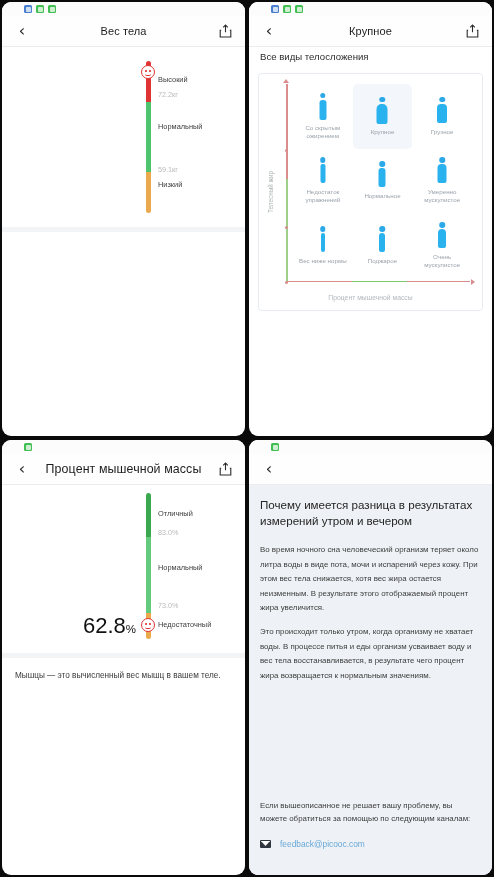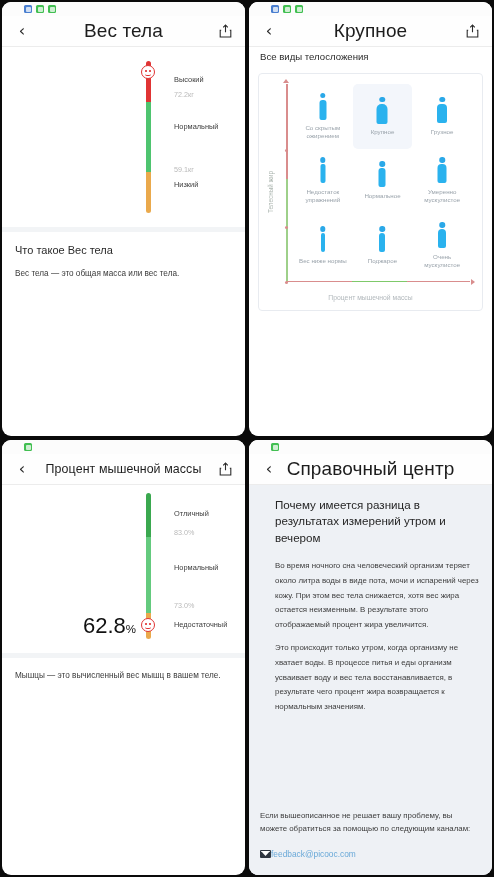--- a/index.html
+++ b/index.html
@@ -48,21 +48,21 @@
     border-bottom: 1px solid #ececec;
   }
   .nav-back {
     width: 22px; height: 22px;
     display: flex; align-items: center; justify-content: center;
     color: #2b2b2b; font-size: 16px; line-height: 1;
     font-family: "DejaVu Sans", sans-serif;
   }
   .nav-title {
     flex: 1; text-align: center;
-    font-size: 19px; color: #1d1d1d; letter-spacing: .1px;
+    font-size: 11px; color: #1d1d1d; letter-spacing: .1px;
     white-space: nowrap; overflow: hidden;
   }
   .nav-title.small { font-size: 12.4px; }
   .nav-share { width: 22px; height: 22px; display:flex; align-items:center; justify-content:center; }
   .nav-spacer { width: 22px; }
   
   .gauge-wrap {
     position: relative;
     height: 180px;
     background: #fff;
@@ -71,21 +71,21 @@
     position: absolute;
     left: 144px; top: 14px;
     width: 5px; height: 152px;
     border-radius: 3px;
     overflow: hidden;
     display: flex; flex-direction: column;
   }
   .seg-red { background: #e03434; }
   .seg-green { background: #4ec46f; }
   .seg-orange { background: #eaa94c; }
-  .gauge-labels { position: absolute; left: 156px; top: 14px; width: 88px; height: 152px; margin-left: 16px; }
+  .gauge-labels { position: absolute; left: 156px; top: 14px; width: 88px; height: 152px; }
   .gl {
     position: absolute; left: 0;
     font-size: 7.4px; color: #3c3c3c; white-space: nowrap;
   }
   .gl.muted { color: #b9b9b9; font-size: 7.2px; }
   .bigval {
     position: absolute;
     font-size: 22px; color: #111; font-weight: 400;
     white-space: nowrap;
     text-align: right;
@@ -193,33 +193,33 @@
     top: 0; width: 5.5px; height: 5.5px; border-radius: 50%;
     background: #2aa8e8;
   }
   .fig .body {
     position: absolute; left: 50%; transform: translateX(-50%);
     top: 7px; background: #2ab2ee;
   }
   
   .help-body {
     background: #eef1f5;
-    padding: 12px 11px 0 26px;
+    padding: 12px 11px 0 11px;
     height: calc(100% - 45px);
     position: relative;
   }
   .help-h {
     font-size: 11.6px; color: #262626; line-height: 1.42; margin-bottom: 13px;
   }
   .help-p {
     font-size: 7.9px; color: #3c3c3c; line-height: 1.85; margin-bottom: 9px;
   }
-  .contact-box { position: absolute; left: 11px; right: 11px; bottom: 16px; }
+  .contact-box { position: absolute; left: 11px; right: 11px; bottom: 26px; }
   .contact-p { font-size: 7.9px; color: #3c3c3c; line-height: 1.72; margin-bottom: 13px; }
-  .mail-row { display: flex; align-items: center; }
+  .mail-row { display: flex; align-items: center; gap: 9px; }
   .mail-ico {
     width: 11px; height: 8px; background: #2f3640; border-radius: 1px;
     position: relative; flex: none;
   }
   .mail-ico::after {
     content:""; position: absolute; left: 1px; right: 1px; top: 1px;
     height: 4px;
     border-top: 1.2px solid #fff;
     transform: skewY(0deg);
     clip-path: polygon(0 0, 50% 100%, 100% 0);
@@ -268,24 +268,20 @@
         <div class="gl" style="top:61px">Нормальный</div>
         <div class="gl muted" style="top:104px">59.1кг</div>
         <div class="gl" style="top:119px">Низкий</div>
       </div>
       <div class="smiley" style="left:139px; top:18px;">
           <span></span>
         </div>
     </div>
 
     <div class="divider"></div>
-    <div class="article">
-      <div class="art-h">Что такое Вес тела</div>
-      <div class="art-p">Вес тела — это общая масса или вес тела.</div>
-    </div>
   </div>
 
   <div class="panel">
     <div class="statusbar">
       <span class="sb-ico sb-blue">
           <i></i>
         </span>
       <span class="sb-ico sb-green">
           <i></i>
         </span>
@@ -437,21 +433,20 @@
   </div>
 
   <div class="panel">
     <div class="statusbar">
       <span class="sb-ico sb-green">
           <i></i>
         </span>
     </div>
     <div class="nav">
       <div class="nav-back">‹</div>
-      <div class="nav-title">Справочный центр</div>
       <div class="nav-spacer"></div>
     </div>
 
     <div class="help-body">
       <div class="help-h">Почему имеется разница в результатах измерений утром и вечером</div>
       <div class="help-p">Во время ночного сна человеческий организм теряет около литра воды в виде пота, мочи и испарений через кожу. При этом вес тела снижается, хотя вес жира остается неизменным. В результате этого отображаемый процент жира увеличится.</div>
       <div class="help-p">Это происходит только утром, когда организму не хватает воды. В процессе питья и еды организм усваивает воду и вес тела восстанавливается, в результате чего процент жира возвращается к нормальным значениям.</div>
 
       <div class="contact-box">
         <div class="contact-p">Если вышеописанное не решает вашу проблему, вы можете обратиться за помощью по следующим каналам:</div>

